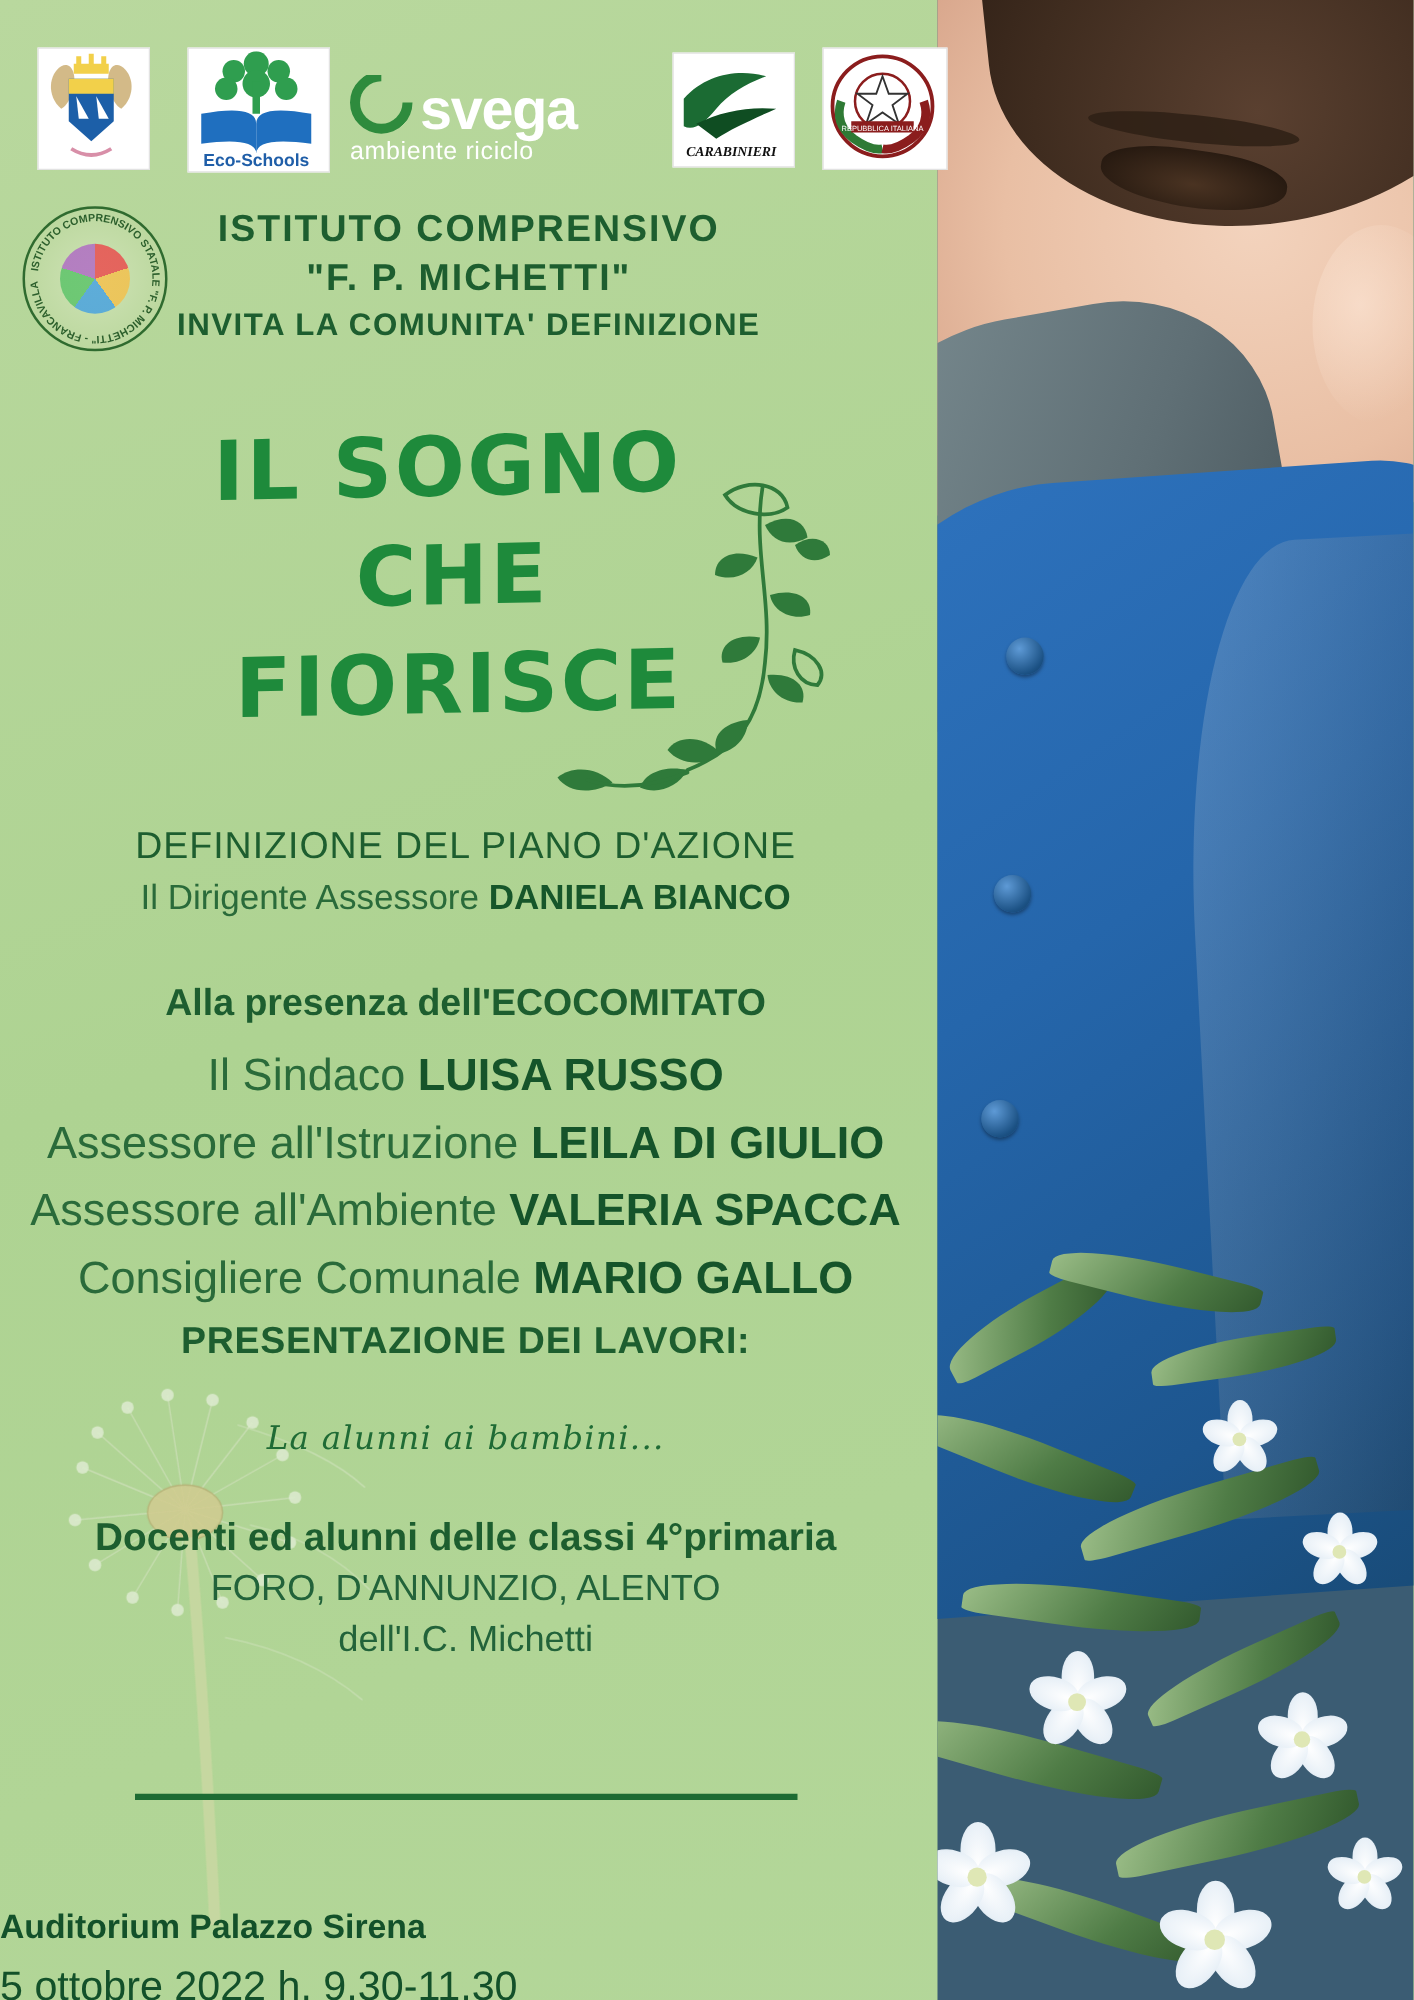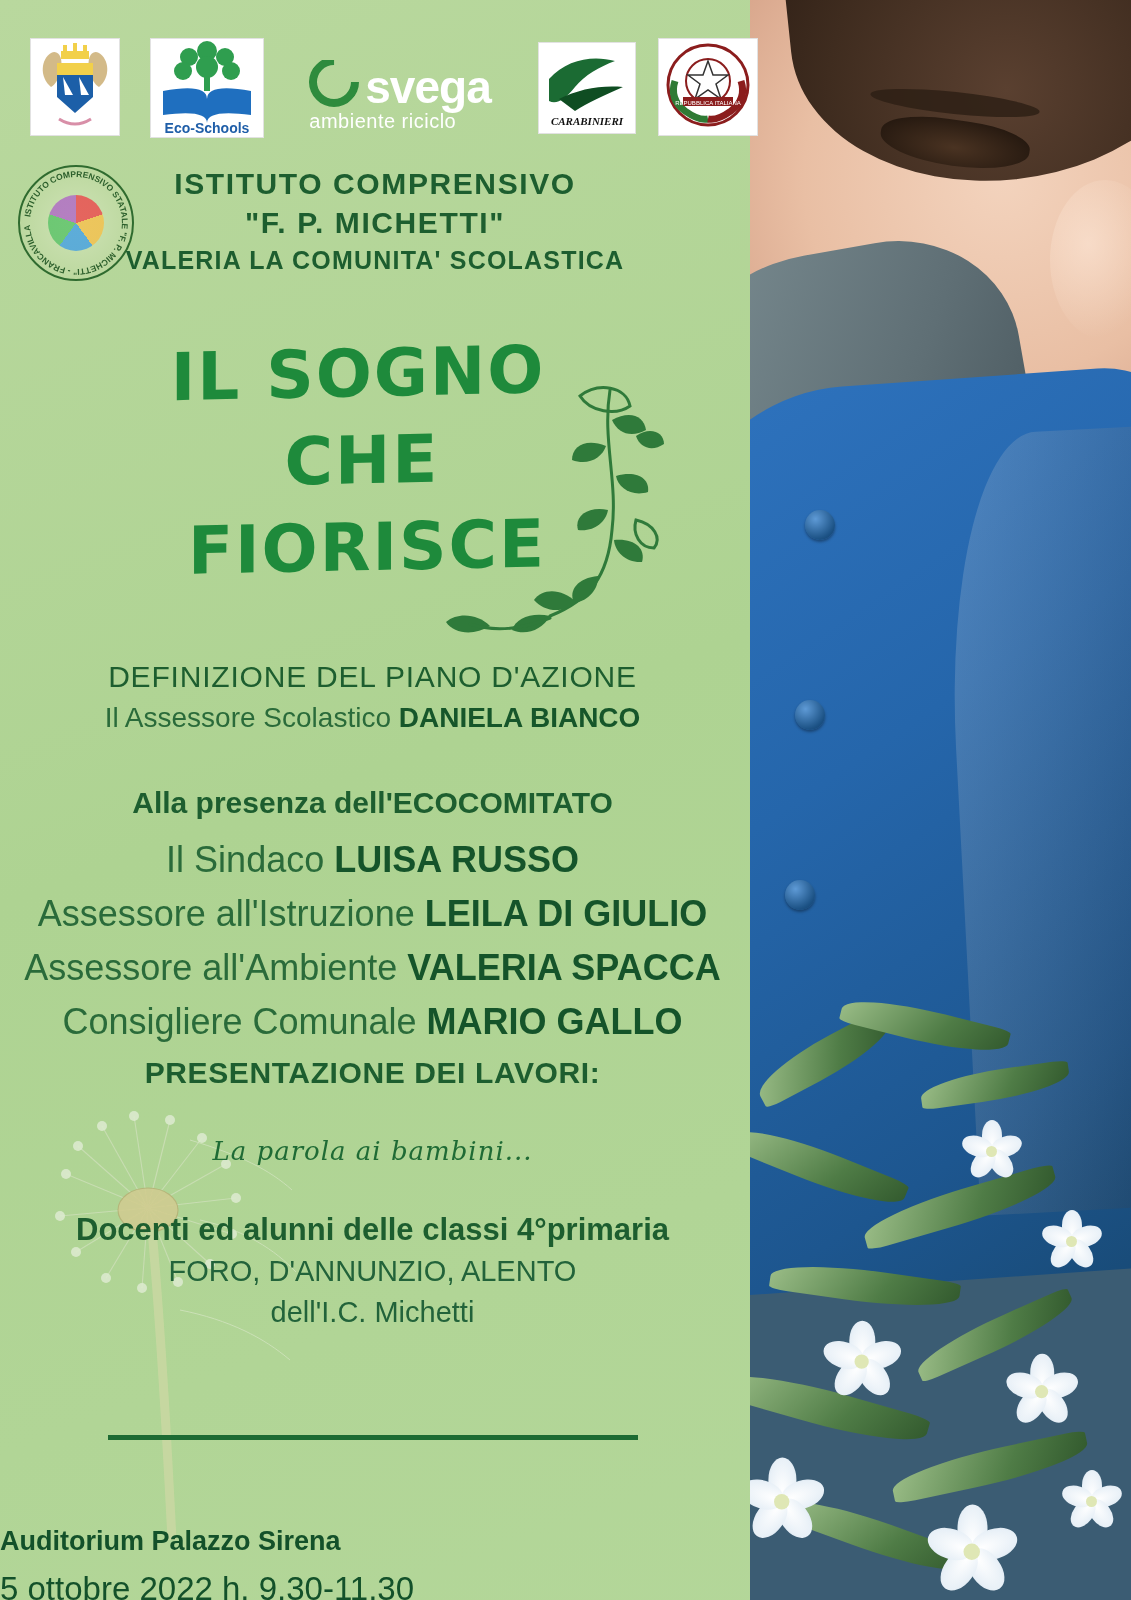--- a/index.html
+++ b/index.html
@@ -157,21 +157,21 @@
     left: 24px;
     width: 720px;
     height: 110px;
   }
   .logo-box {
     position: absolute;
     background: #ffffff;
     border: 1px solid #e2e2e2;
     display: flex;
     align-items: center;
-    justify-content: center;
+    justify-content: flex-start;
     overflow: hidden;
   }
   .logo-comune { left: 6px; top: 8px; width: 88px; height: 96px; }
   .logo-eco    { left: 126px; top: 8px; width: 112px; height: 98px; }
   .logo-carab  { left: 514px; top: 12px; width: 96px; height: 90px; }
   .logo-rep    { left: 634px; top: 8px; width: 98px; height: 96px; }
   .logo-svega  { left: 256px; top: 30px; width: 240px; height: 70px; background: transparent; border: none; }
   .svega-text {
     font-weight: bold;
     font-size: 46px;
@@ -580,21 +580,21 @@
       <text font-size="8.5" fill="#2c5f2c" font-family="Liberation Sans, sans-serif" font-weight="bold">
         <textPath href="#circlePath" startOffset="2%">ISTITUTO COMPRENSIVO STATALE "F. P. MICHETTI" - FRANCAVILLA</textPath>
       </text>
     </svg>
     <div class="seal-inner"></div>
   </div>
 
   <div class="header-text">
     <div class="l1">ISTITUTO COMPRENSIVO</div>
     <div class="l2">"F. P. MICHETTI"</div>
-    <div class="l3">VALERIA LA COMUNITA' SCOLASTICA</div>
+    <div class="l3">INVITA LA COMUNITA' DEFINIZIONE</div>
   </div>
 
   <div class="title">
     <span class="ln ln1">IL SOGNO</span>
     <span class="ln ln2">CHE</span>
     <span class="ln ln3">FIORISCE</span>
   </div>
 
   <svg class="vine" viewBox="0 0 270 270">
     <g stroke="#2f7a3a" stroke-width="3" fill="none" stroke-linecap="round">
@@ -611,21 +611,21 @@
       <path d="M150 16 C168 2, 196 6, 200 26 C186 36, 160 32, 150 16Z" fill="none"></path>
       <path d="M206 140 c18 4 26 18 18 28 c-14 0 -22 -14 -18 -28Z" fill="none"></path>
       <path d="M120 238 C90 250, 64 252, 40 244"></path>
       <path d="M146 222 c-14 -14 -34 -14 -42 -2 c10 12 30 14 42 2Z" fill="#2f7a3a" stroke="none"></path>
     </g>
   </svg>
 
   <div class="body-block b-plan">
     <div class="hdr">DEFINIZIONE DEL PIANO D'AZIONE</div>
     <div class="sub">
-      <span>Il Assessore Scolastico</span>
+      <span>Il Dirigente Assessore</span>
       <b>DANIELA BIANCO</b>
     </div>
   </div>
 
   <div class="body-block b-eco">
     <div class="l1">Alla presenza dell'ECOCOMITATO</div>
     <div class="rows">
       <div class="row">
         <span>Il Sindaco</span>
         <b>LUISA RUSSO</b>
@@ -640,21 +640,21 @@
       </div>
       <div class="row">
         <span>Consigliere Comunale</span>
         <b>MARIO GALLO</b>
       </div>
     </div>
   </div>
 
   <div class="body-block b-pres">
     <div class="hdr">PRESENTAZIONE DEI LAVORI:</div>
-    <div class="script">La parola ai bambini...</div>
+    <div class="script">La alunni ai bambini...</div>
     <div class="line1">Docenti ed alunni delle classi 4°primaria</div>
     <div class="line2">FORO, D'ANNUNZIO, ALENTO</div>
     <div class="line3">dell'I.C. Michetti</div>
   </div>
 
   <div class="divider"></div>
 
   <div class="b-venue">
     <div class="v1">Auditorium Palazzo Sirena</div>
     <div class="v2">5 ottobre 2022  h. 9,30-11,30</div>

